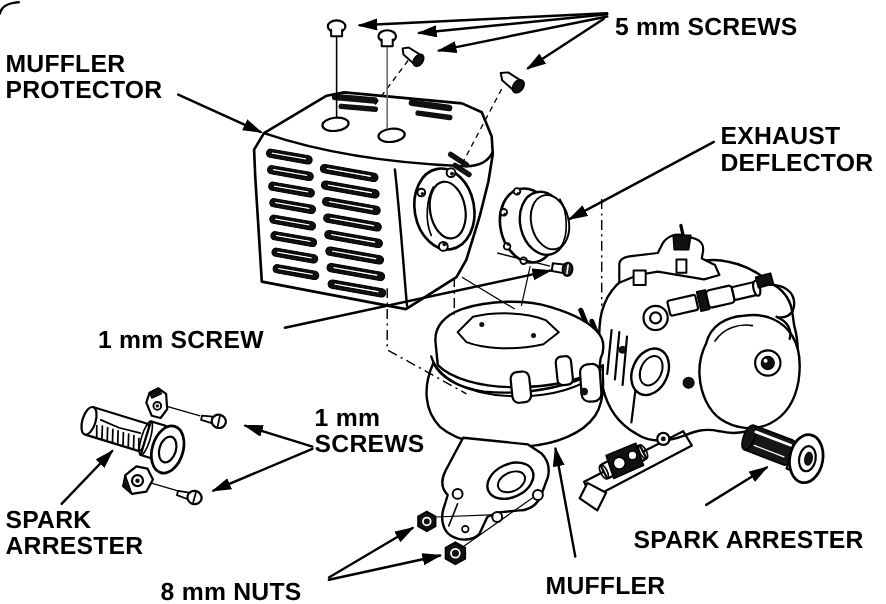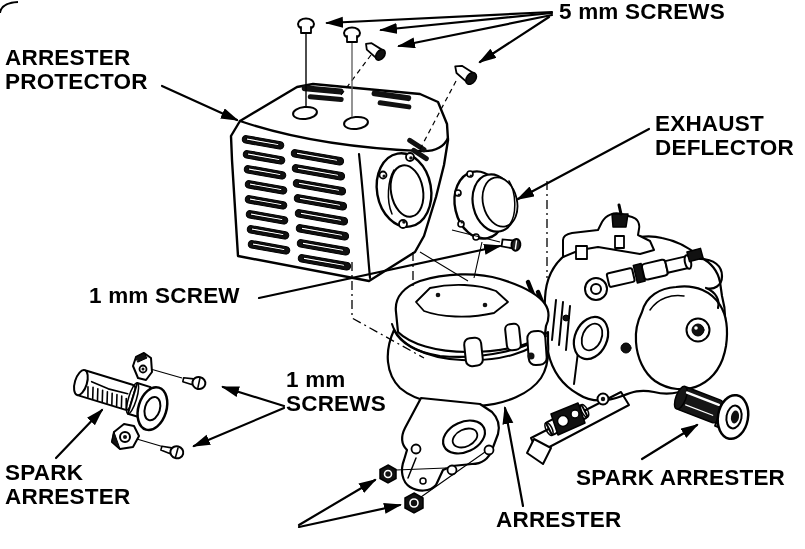--- a/index.html
+++ b/index.html
@@ -1,21 +1,21 @@
 <!DOCTYPE html>
 <html><head>
 <meta charset="utf-8">
 <style>
   html,body{margin:0;padding:0;background:#fff;}
   #stage{position:relative;width:805px;height:549px;background:#fff;overflow:hidden;
          font-family:"Liberation Sans", sans-serif;}
   #art{position:absolute;left:0;top:0;}
   .label{position:absolute;font-weight:bold;font-size:22.5px;line-height:24px;
          color:#000;letter-spacing:0.2px;}
-  .nowrap{white-space:nowrap;}
+  .nowrap{white-space:nowrap;margin-top:13px;}
   #lbl-muffler-protector{left:5px;top:46px;width:175px;}
   #lbl-five-mm{left:559px;top:0;}
   #lbl-exhaust-deflector{left:655px;top:112px;width:158px;}
   #lbl-four-mm-screw{left:89px;top:284px;}
   #lbl-four-mm-screws{left:286px;top:368px;width:118px;}
   #lbl-spark-arrester-left{left:5px;top:461px;width:148px;}
   #lbl-eight-mm-nuts{left:146px;top:513px;}
   #lbl-muffler{left:496px;top:508px;}
   #lbl-spark-arrester-right{left:576px;top:466px;}
 </style>
@@ -283,22 +283,23 @@
     <path d="M 284,406 L 223,387" marker-end="url(#ah)"></path>
     <path d="M 284,408 L 194,446" marker-end="url(#ah)"></path>
     <path d="M 56,458 L 102,410" marker-end="url(#ah)"></path>
     <path d="M 299,525 L 375,480" marker-end="url(#ah)"></path>
     <path d="M 299,527 L 400,505" marker-end="url(#ah)"></path>
     <path d="M 523,506 L 505,408" marker-end="url(#ah)"></path>
     <path d="M 642,459 L 697,425" marker-end="url(#ah)"></path>
   </g>
 </svg>
 
-<div class="label" id="lbl-muffler-protector">ARRESTER PROTECTOR</div>
+<div class="label" id="lbl-muffler-protector">MUFFLER PROTECTOR</div>
 <div class="label nowrap" id="lbl-five-mm">5 mm SCREWS</div>
 <div class="label" id="lbl-exhaust-deflector">EXHAUST DEFLECTOR</div>
 <div class="label nowrap" id="lbl-four-mm-screw">1 mm SCREW</div>
 <div class="label" id="lbl-four-mm-screws">1 mm SCREWS</div>
 <div class="label" id="lbl-spark-arrester-left">SPARK ARRESTER</div>
-<div class="label nowrap" id="lbl-muffler">ARRESTER</div>
+<div class="label nowrap" id="lbl-eight-mm-nuts">8 mm NUTS</div>
+<div class="label nowrap" id="lbl-muffler">MUFFLER</div>
 <div class="label nowrap" id="lbl-spark-arrester-right">SPARK ARRESTER</div>
 
 </div>
 
 </body></html>

